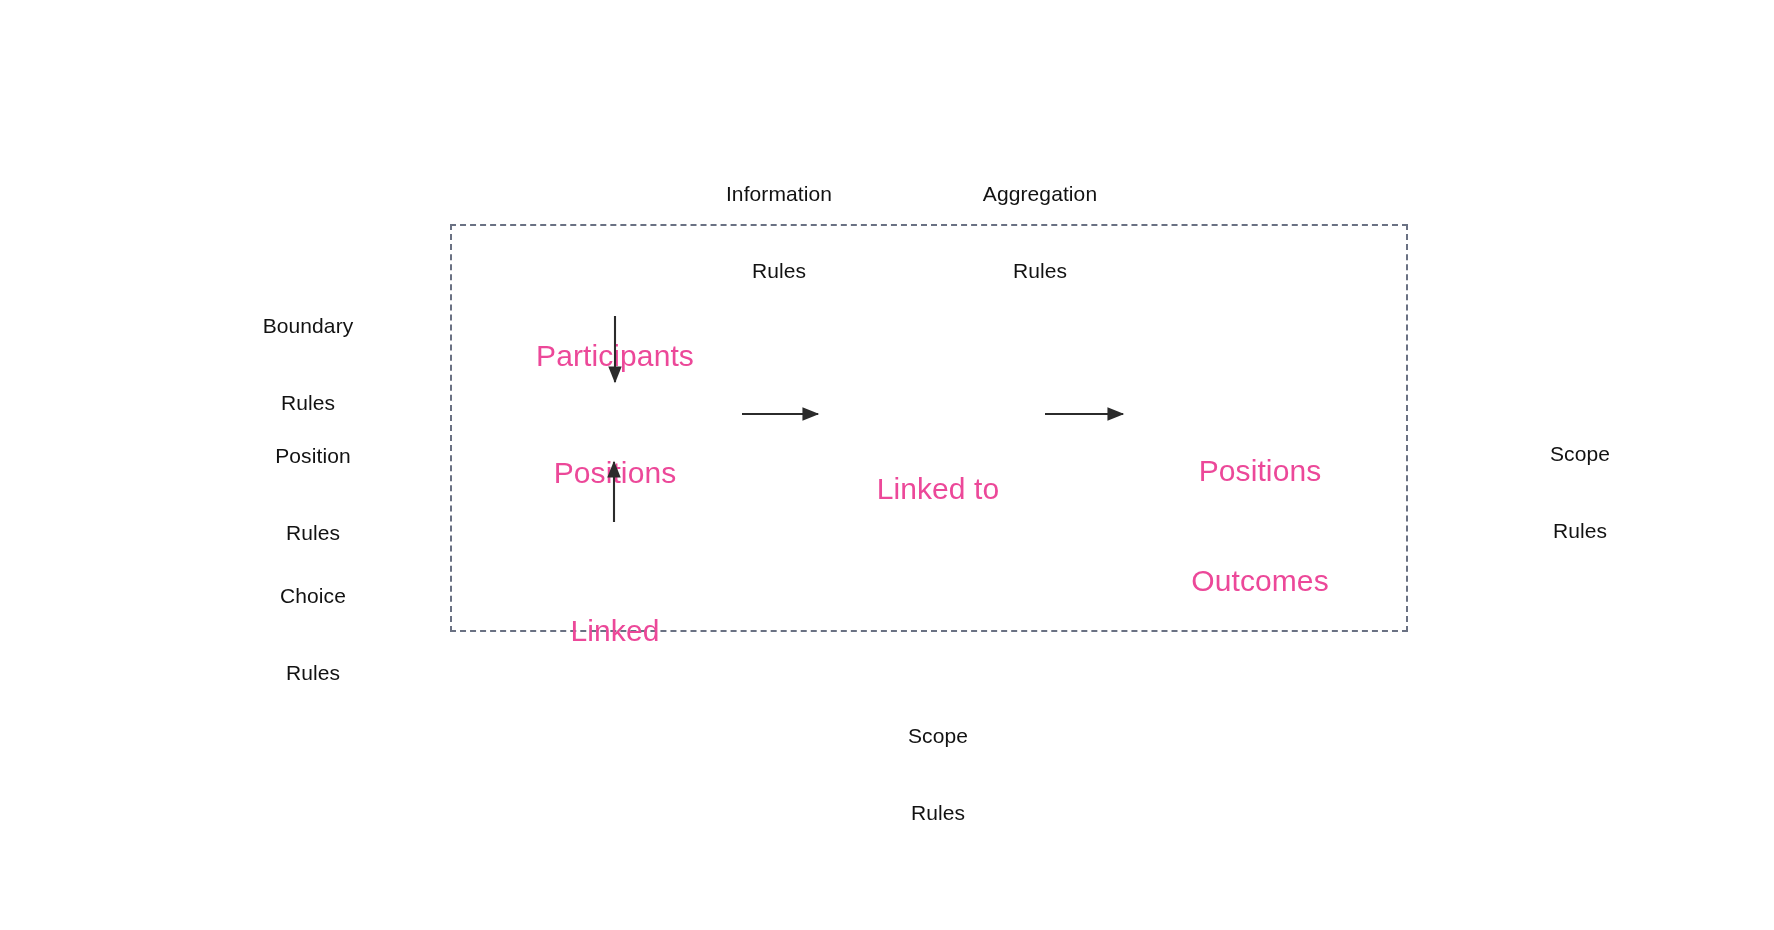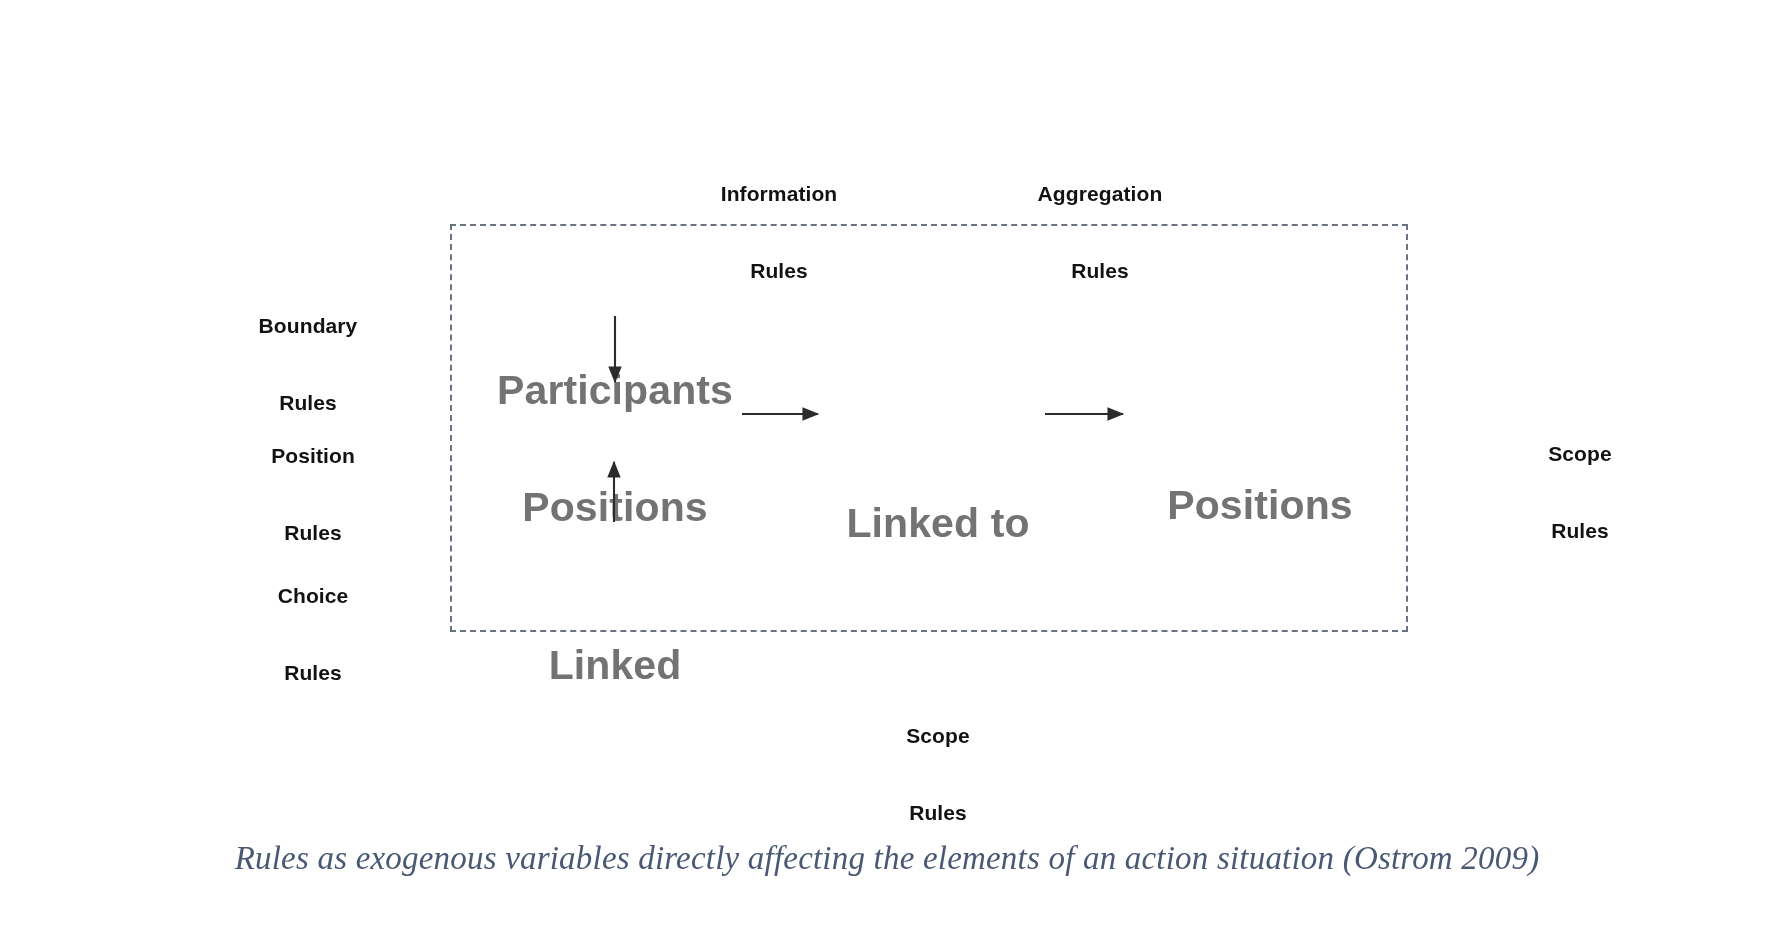--- a/index.html
+++ b/index.html
@@ -19,35 +19,35 @@
 
   
   .node {
     position: absolute;
     color: #0d0d0d;
     text-align: center;
     white-space: pre;
     line-height: 1.22;
     -webkit-font-smoothing: antialiased;
   }
-  .node .line { display: block; font-weight: bold; }
+  .node .line { display: block; }
 
   
   .rule-label {
     font-size: 21px;
     font-weight: 400;
     color: #121212;
     letter-spacing: 0.1px;
   }
 
   
   .element-label {
-    font-size: 41px;
+    font-size: 30px;
     font-weight: 400;
-    color: #737373;
+    color: #ec4899;
     letter-spacing: 0.1px;
   }
 
   
   #action-situation-box {
     position: absolute;
     left: 450px;
     top: 224px;
     width: 958px;
     height: 408px;
@@ -86,21 +86,21 @@
 
 <div id="canvas">
 
   <div id="action-situation-box"></div>
 
   <div class="node rule-label" style="left:679px; top:130px; width:200px;">
     <span class="line">Information</span>
     <span class="line">Rules</span>
   </div>
 
-  <div class="node rule-label" style="left:1000px; top:130px; width:200px;">
+  <div class="node rule-label" style="left:940px; top:130px; width:200px;">
     <span class="line">Aggregation</span>
     <span class="line">Rules</span>
   </div>
 
   <div class="node rule-label" style="left:208px; top:262px; width:200px;">
     <span class="line">Boundary</span>
     <span class="line">Rules</span>
   </div>
 
   <div class="node rule-label" style="left:213px; top:392px; width:200px;">
@@ -134,33 +134,33 @@
   <div class="node element-label" style="left:465px; top:540px; width:300px;">
     <span class="line">Linked</span>
   </div>
 
   <div class="node element-label" style="left:788px; top:398px; width:300px;">
     <span class="line">Linked to</span>
   </div>
 
   <div class="node element-label" style="left:1110px; top:380px; width:300px;">
     <span class="line">Positions</span>
+    <span class="line">Outcomes</span>
   </div>
 
   <svg id="arrow-layer" viewBox="0 0 1774 930">
     <defs>
       <marker id="ah" markerWidth="9" markerHeight="9" refX="7.4" refY="3.2" orient="auto" markerUnits="strokeWidth">
         <path d="M0,0 L8,3.2 L0,6.4 z" fill="#2b2b2b"></path>
       </marker>
     </defs>
 
     <line x1="615" y1="316" x2="615" y2="382" stroke="#2b2b2b" stroke-width="2.1" marker-end="url(#ah)"></line>
 
     <line x1="614" y1="522" x2="614" y2="462" stroke="#2b2b2b" stroke-width="2.1" marker-end="url(#ah)"></line>
 
     <line x1="742" y1="414" x2="818" y2="414" stroke="#2b2b2b" stroke-width="2.1" marker-end="url(#ah)"></line>
 
     <line x1="1045" y1="414" x2="1123" y2="414" stroke="#2b2b2b" stroke-width="2.1" marker-end="url(#ah)"></line>
   </svg>
 
-  <div id="caption">Rules as exogenous variables directly affecting the elements of an action situation (Ostrom 2009)</div>
 
 </div>
 
 </body></html>

